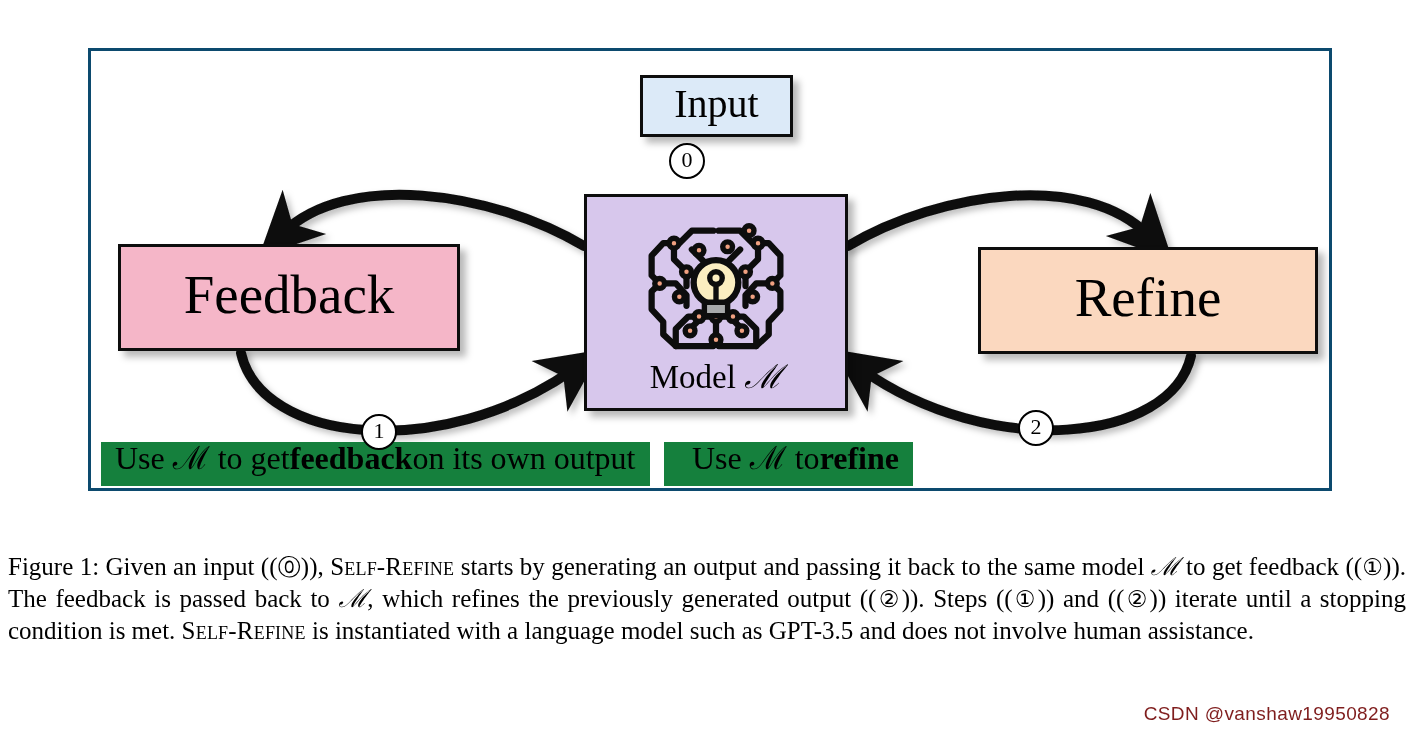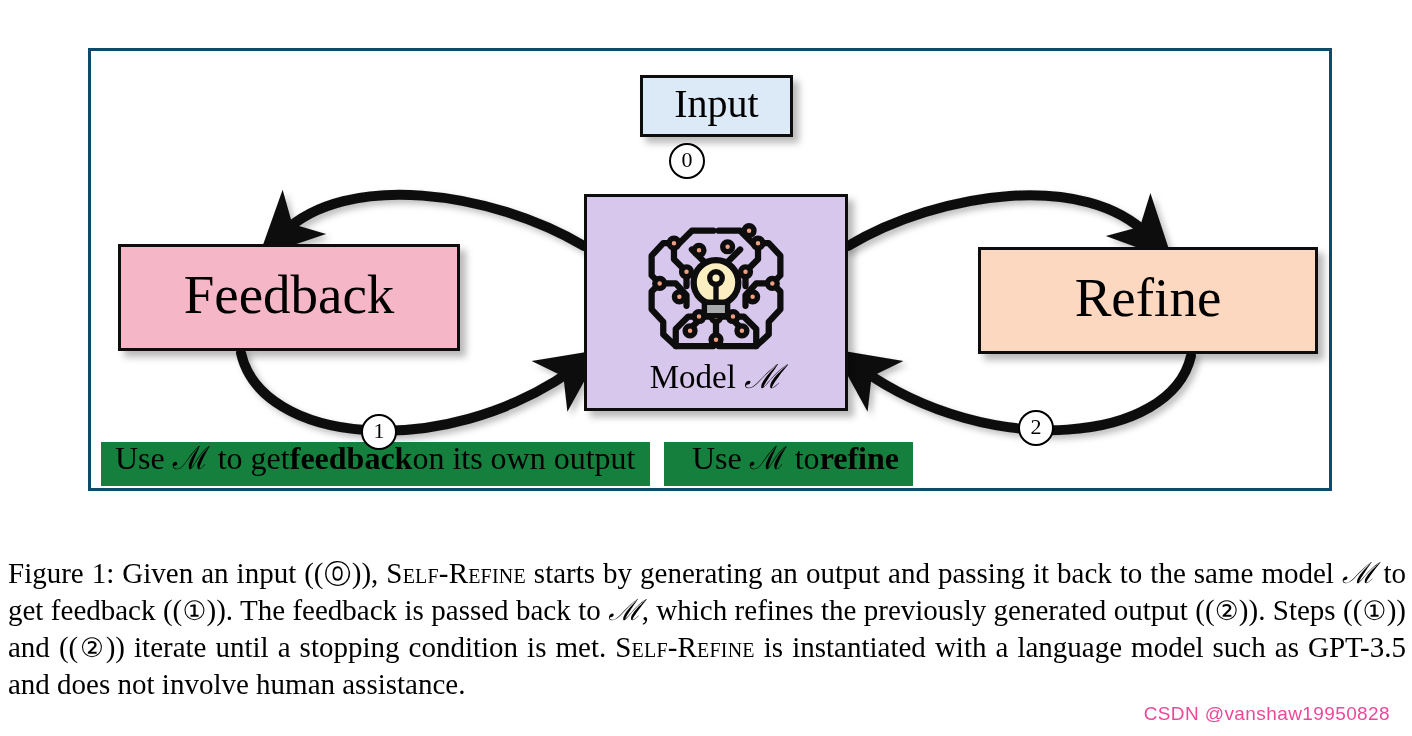--- a/index.html
+++ b/index.html
@@ -147,42 +147,42 @@
   #chip-feedback { left: 10px; top: 391px; }
   #chip-refine   { left: 573px; top: 391px; padding-left: 28px; }
   .caption-chip b { font-weight: bold; }
 
   
   #figure-caption {
     position: absolute;
     left: 8px;
     top: 526px;
     width: 1398px;
-    font-size: 29px;
+    font-size: 25px;
     line-height: 1.275;
     text-align: justify;
     text-align-last: left;
   }
   .smallcaps {
     font-variant: small-caps;
     letter-spacing: 0.2px;
   }
   .circ {
     font-family: "DejaVu Sans", sans-serif;
     font-size: 0.92em;
   }
 
   
   #watermark {
     position: absolute;
     right: 22px;
     top: 703px;
     font-family: "Liberation Sans", sans-serif;
     font-size: 19px;
-    color: #ec4899;
+    color: #7f1d1d;
     letter-spacing: 0.4px;
     white-space: nowrap;
   }
 </style>
 </head>
 <body>
 
 <div id="figure-frame">
 
   <svg id="arrow-layer" viewBox="0 0 1244 443" xmlns="http://www.w3.org/2000/svg">

